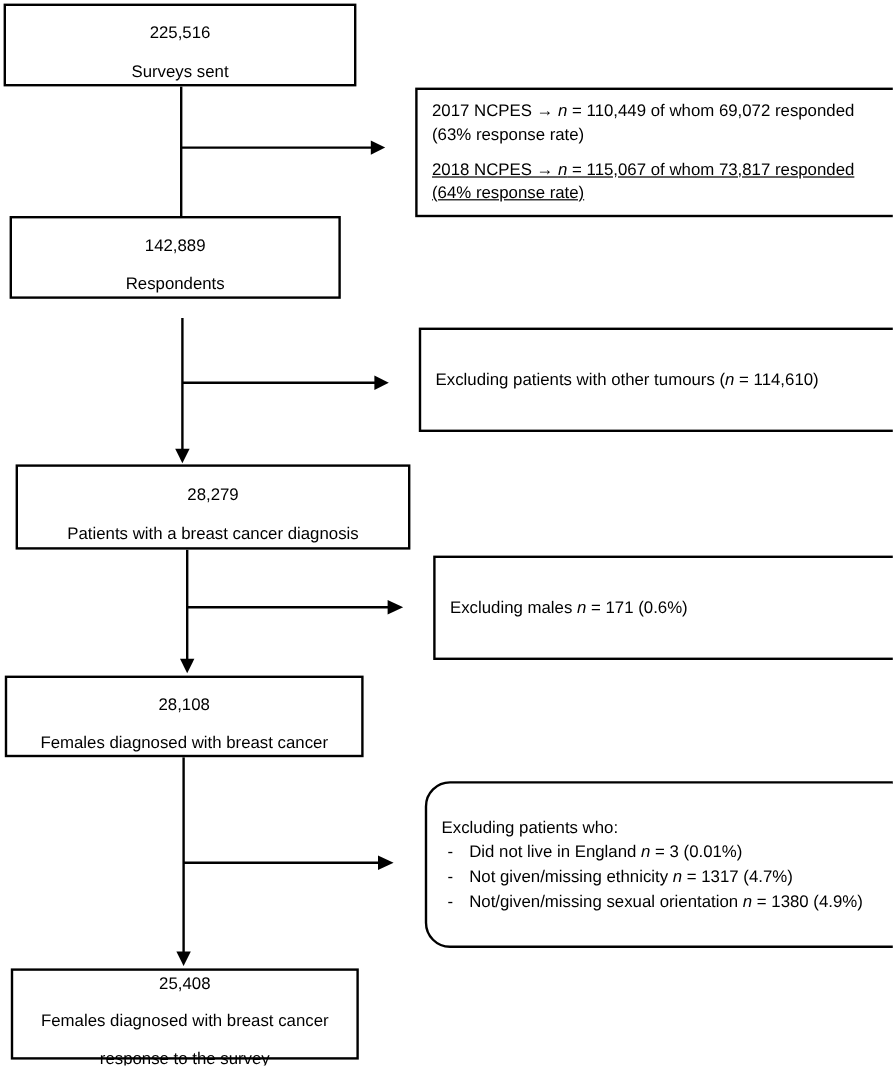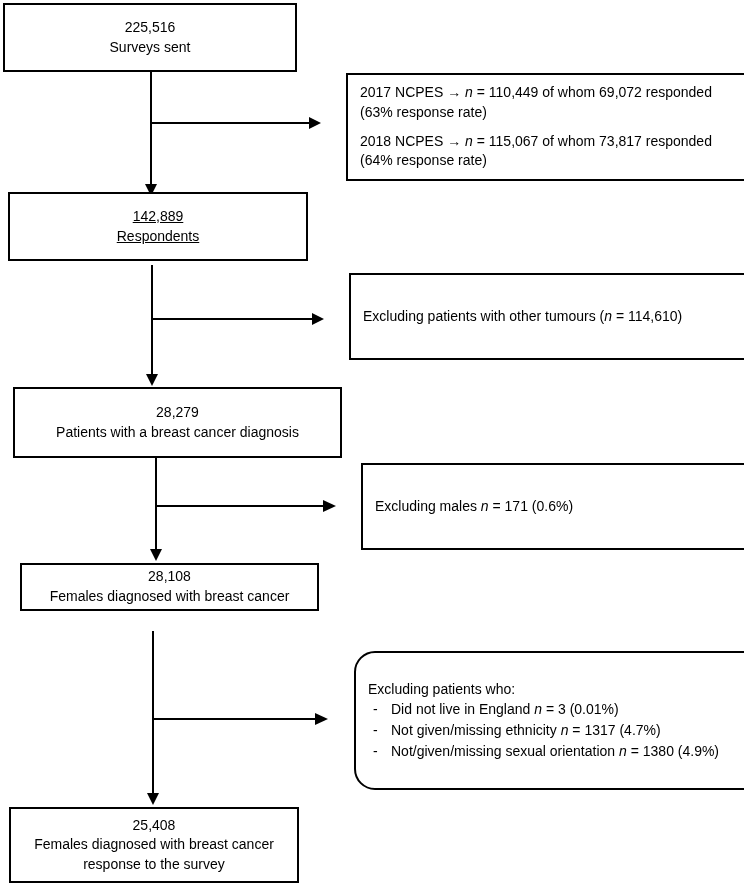--- a/index.html
+++ b/index.html
@@ -24,33 +24,33 @@
   .box {
     position: absolute;
     border: 2px solid #000000;
     background: #ffffff;
     display: flex;
     flex-direction: column;
     align-items: center;
     justify-content: center;
     text-align: center;
   }
-  .box .line { white-space: nowrap; }
+  .box .line { white-space: nowrap; margin-top: 12px; }
   .sbox {
     position: absolute;
     border: 2px solid #000000;
     background: #ffffff;
     display: flex;
     flex-direction: column;
     justify-content: center;
     padding: 8px 12px;
     text-align: left;
     margin-left: 24px;
   }
-  .sbox .para + .para { margin-top: 9px; }
+  .sbox .para + .para { margin-top: 9px; text-decoration: underline; }
   .n { font-style: italic; }
   .block { display: block; }
   .bullet { display: flex; margin-top: 1px; }
   .bullet .dash {
     flex: 0 0 auto;
     width: 18px;
     margin-left: 5px;
     text-align: left;
   }
   .bullet .btext { flex: 1 1 auto; white-space: nowrap; }
@@ -81,31 +81,31 @@
       <polygon points="147,793 159,793 153,805"></polygon>
       <polygon points="315,713 315,725 328,719"></polygon>
     </g>
   </svg>
 
   <div class="box" style="left:3px; top:3px; width:294px; height:69px;">
     <div class="line">225,516</div>
     <div class="line">Surveys sent</div>
   </div>
 
-  <div class="box" style="left:8px; top:192px; width:300px; height:69px;text-decoration:underline;">
+  <div class="box" style="left:8px; top:180px; width:276px; height:69px;">
     <div class="line">142,889</div>
     <div class="line">Respondents</div>
   </div>
 
   <div class="box" style="left:13px; top:387px; width:329px; height:71px;">
     <div class="line">28,279</div>
     <div class="line">Patients with a breast cancer diagnosis</div>
   </div>
 
-  <div class="box" style="left:20px; top:563px; width:299px; height:48px;">
+  <div class="box" style="left:4px; top:563px; width:299px; height:68px;justify-content:flex-end;">
     <div class="line">28,108</div>
     <div class="line">Females diagnosed with breast cancer</div>
   </div>
 
   <div class="box" style="left:9px; top:807px; width:290px; height:76px;">
     <div class="line">25,408</div>
     <div class="line">Females diagnosed with breast cancer</div>
     <div class="line">response to the survey</div>
   </div>
 

